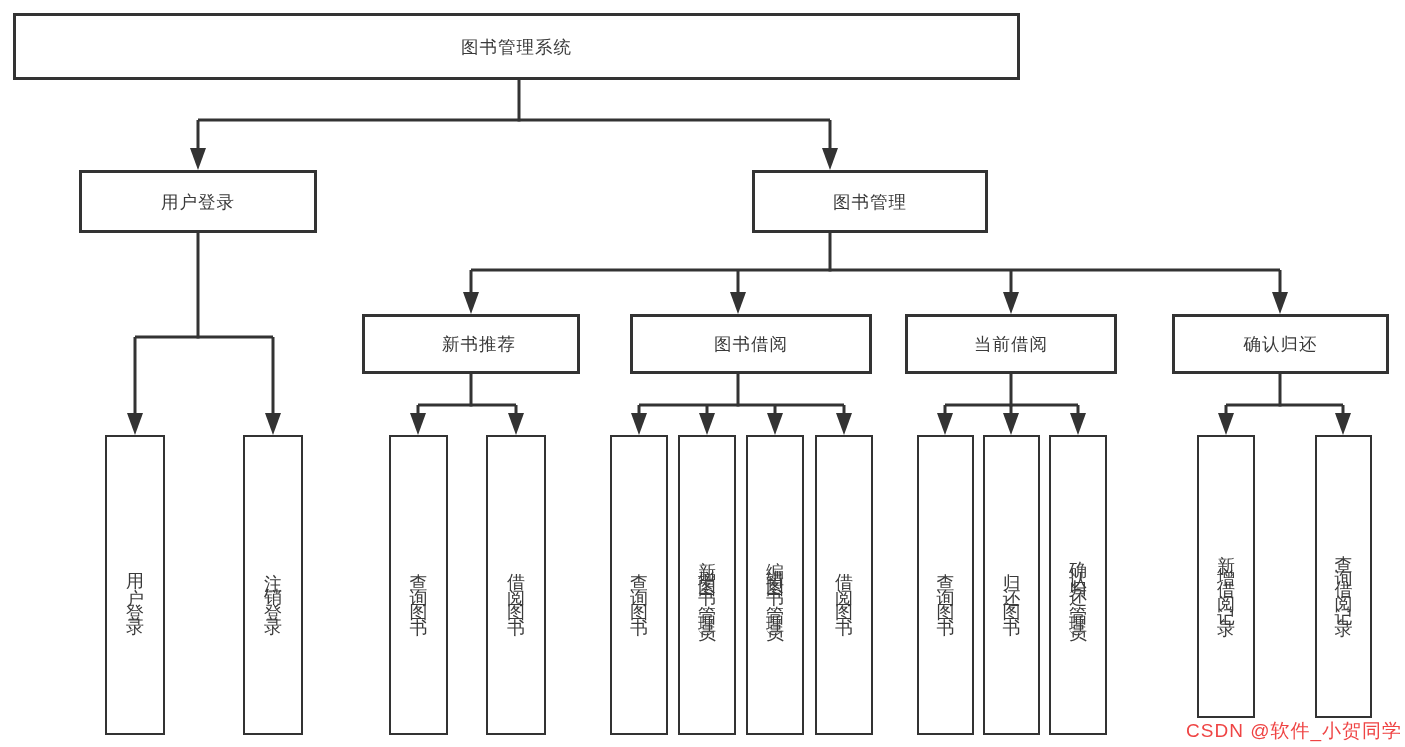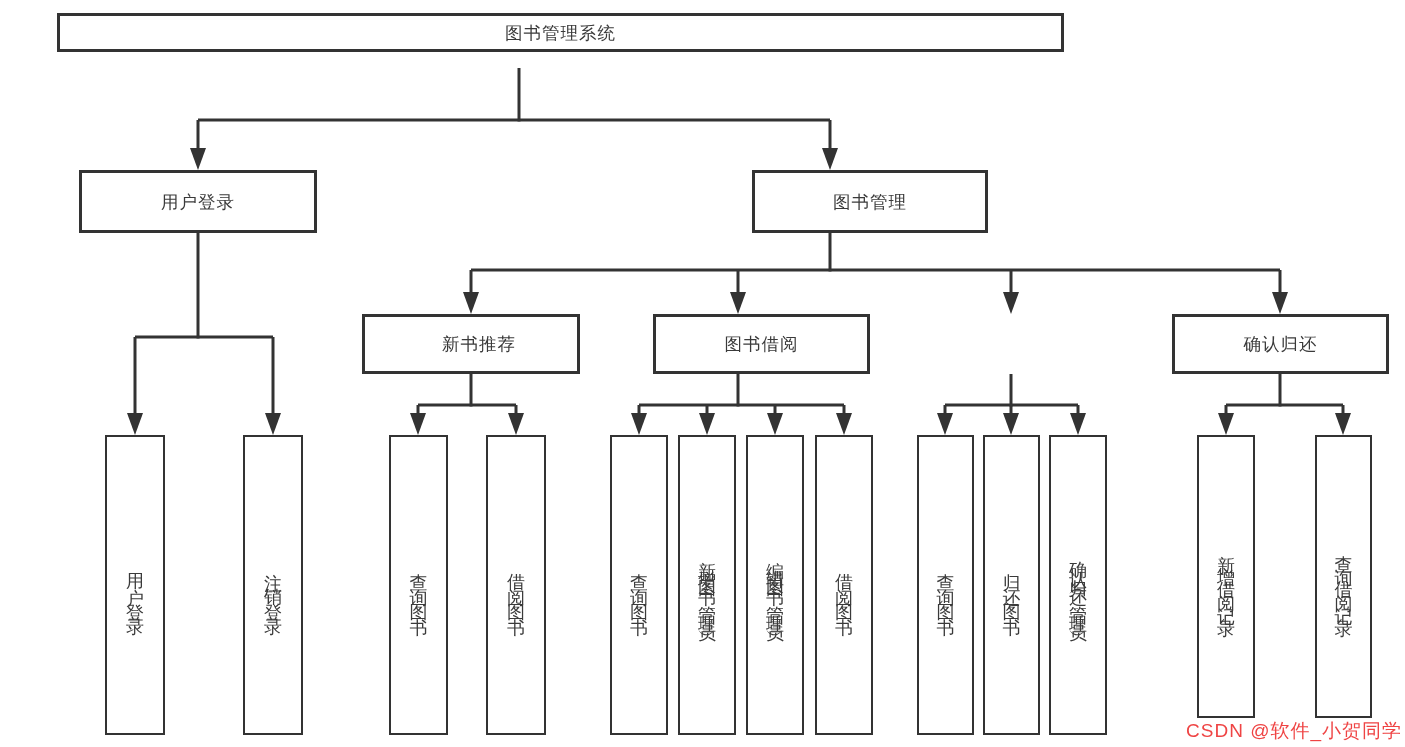--- a/index.html
+++ b/index.html
@@ -143,36 +143,39 @@
         <line x1="1280" y1="374" x2="1280" y2="406.5"></line>
         <line x1="1226" y1="405" x2="1343" y2="405"></line>
         <line x1="1226" y1="405" x2="1226" y2="417"></line>
         <polygon points="1218,413 1234,413 1226,435" stroke="none"></polygon>
         <line x1="1343" y1="405" x2="1343" y2="417"></line>
         <polygon points="1335,413 1351,413 1343,435" stroke="none"></polygon>
       </g>
     </g>
   </svg>
 
-  <div class="hbox" style="left:13px; top:13px; width:1007px; height:39px;margin-left:44px;">
+  <div class="hbox" style="left:13px; top:13px; width:1007px; height:67px;">
     <span>图书管理系统</span>
   </div>
 
   <div class="hbox" style="left:79px; top:170px; width:238px; height:63px;">
     <span>用户登录</span>
   </div>
   <div class="hbox" style="left:712px; top:170px; width:236px; height:63px;margin-left:40px;">
     <span>图书管理</span>
   </div>
 
   <div class="hbox" style="left:362px; top:314px; width:218px; height:60px;padding-left:16px;">
     <span>新书推荐</span>
   </div>
-  <div class="hbox" style="left:630px; top:314px; width:217px; height:60px;margin-left:23px;">
+  <div class="hbox" style="left:630px; top:314px; width:242px; height:60px;">
     <span>图书借阅</span>
+  </div>
+  <div class="hbox" style="left:905px; top:314px; width:212px; height:60px;">
+    <span>当前借阅</span>
   </div>
   <div class="hbox" style="left:1172px; top:314px; width:217px; height:60px;">
     <span>确认归还</span>
   </div>
 
   <div class="vbox" style="left:105px; top:435px; width:60px; height:300px;">
     <span class="vtext ls-lg">用户登录</span>
   </div>
   <div class="vbox" style="left:243px; top:435px; width:60px; height:300px;">
     <span class="vtext ls-lg">注销登录</span>

